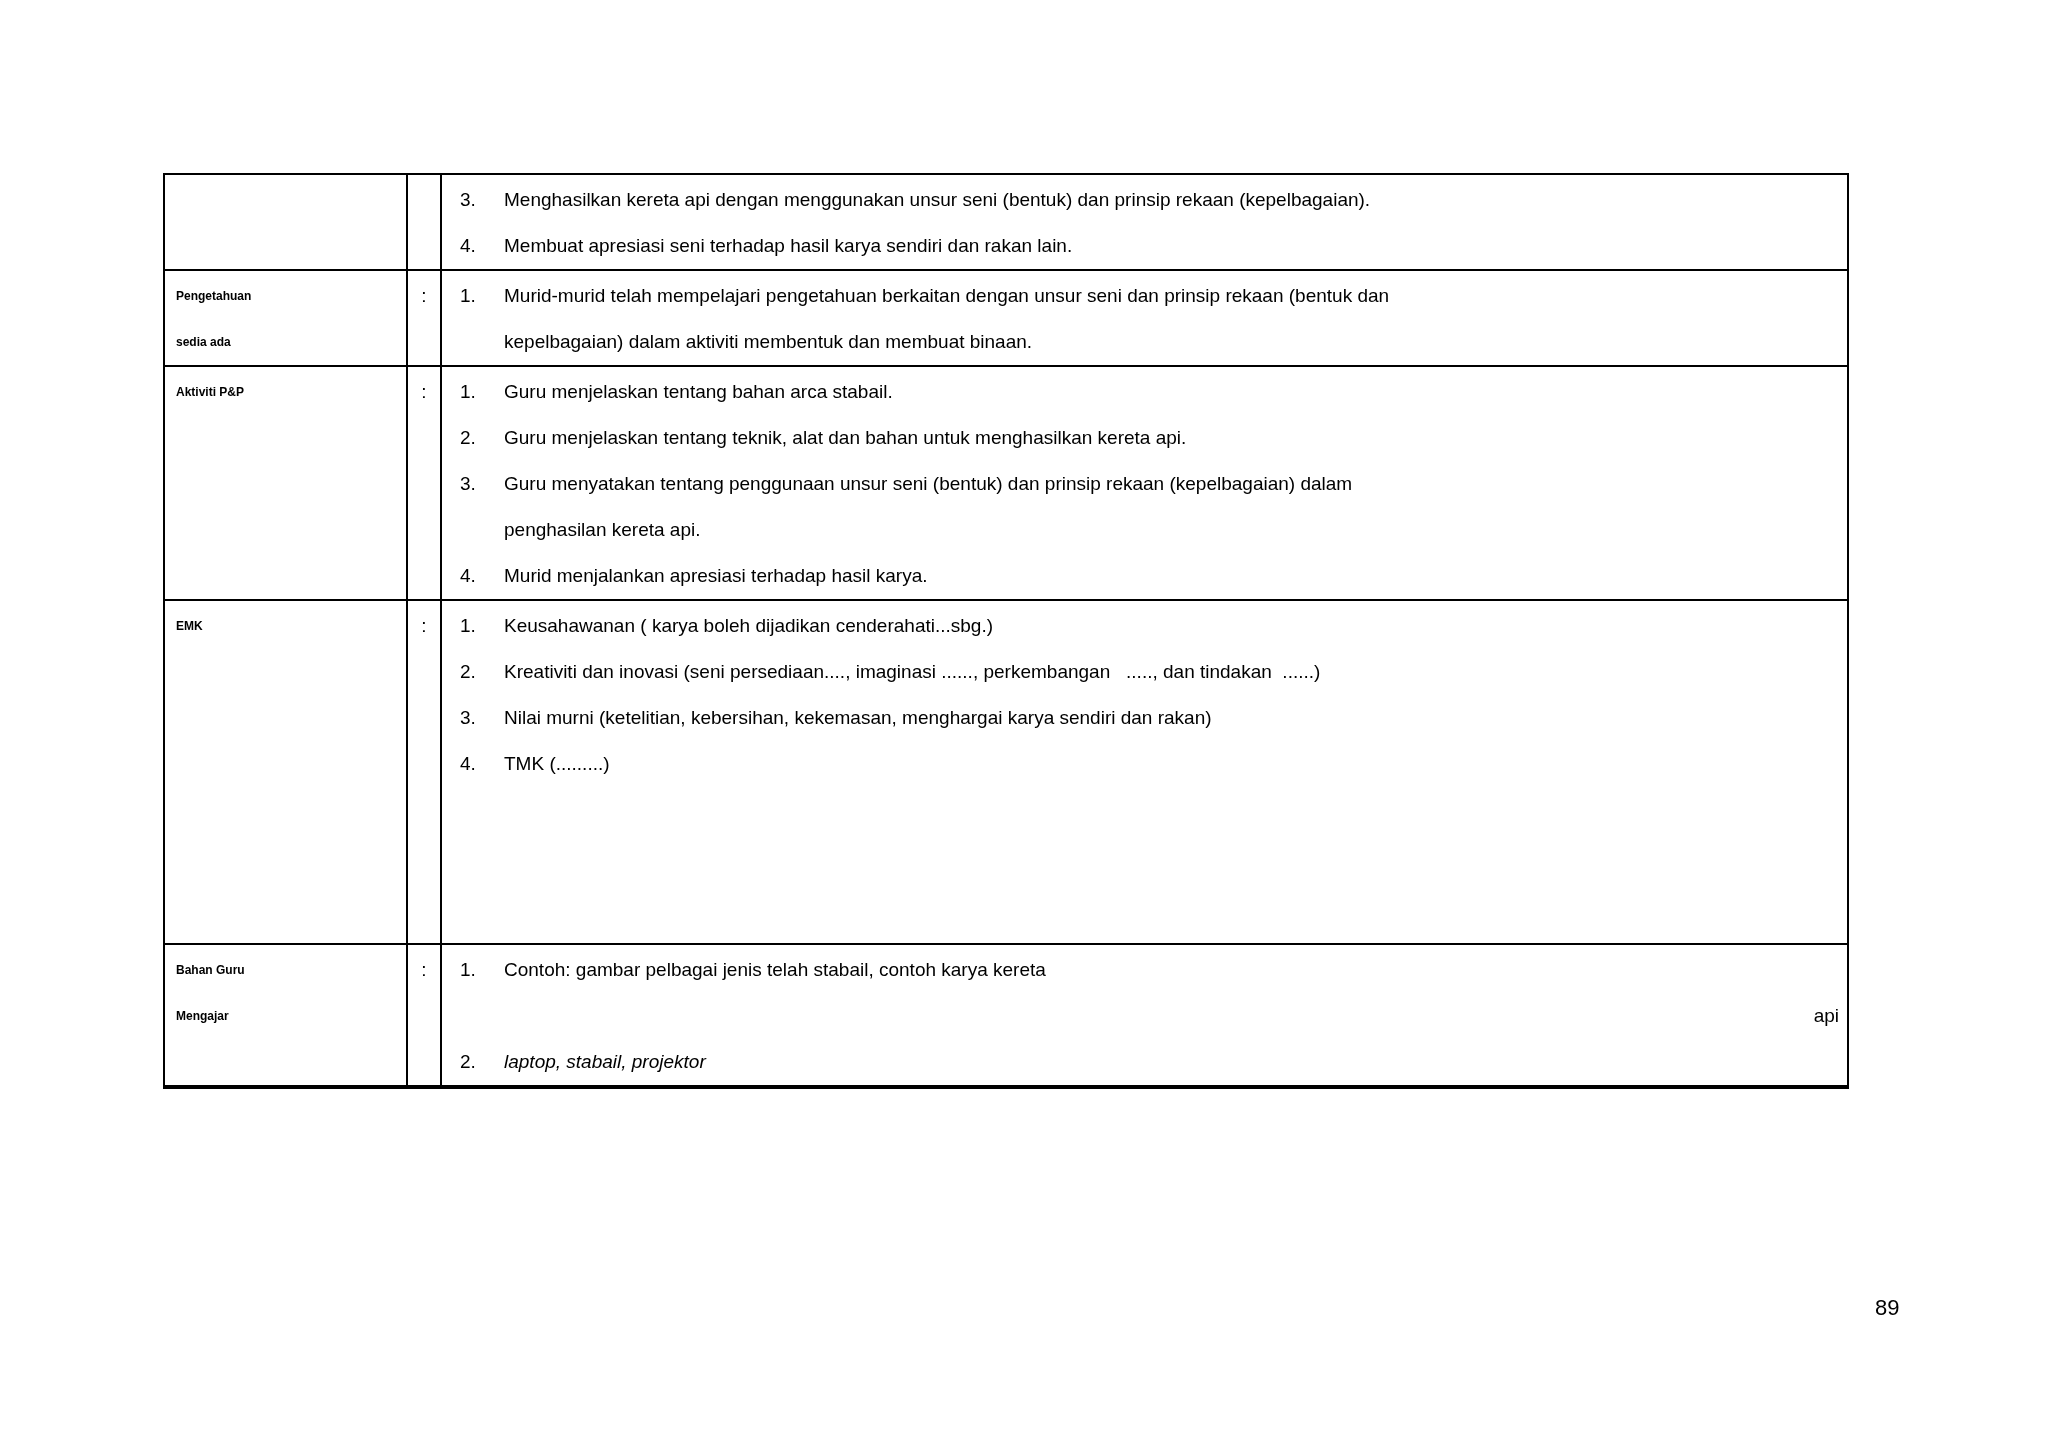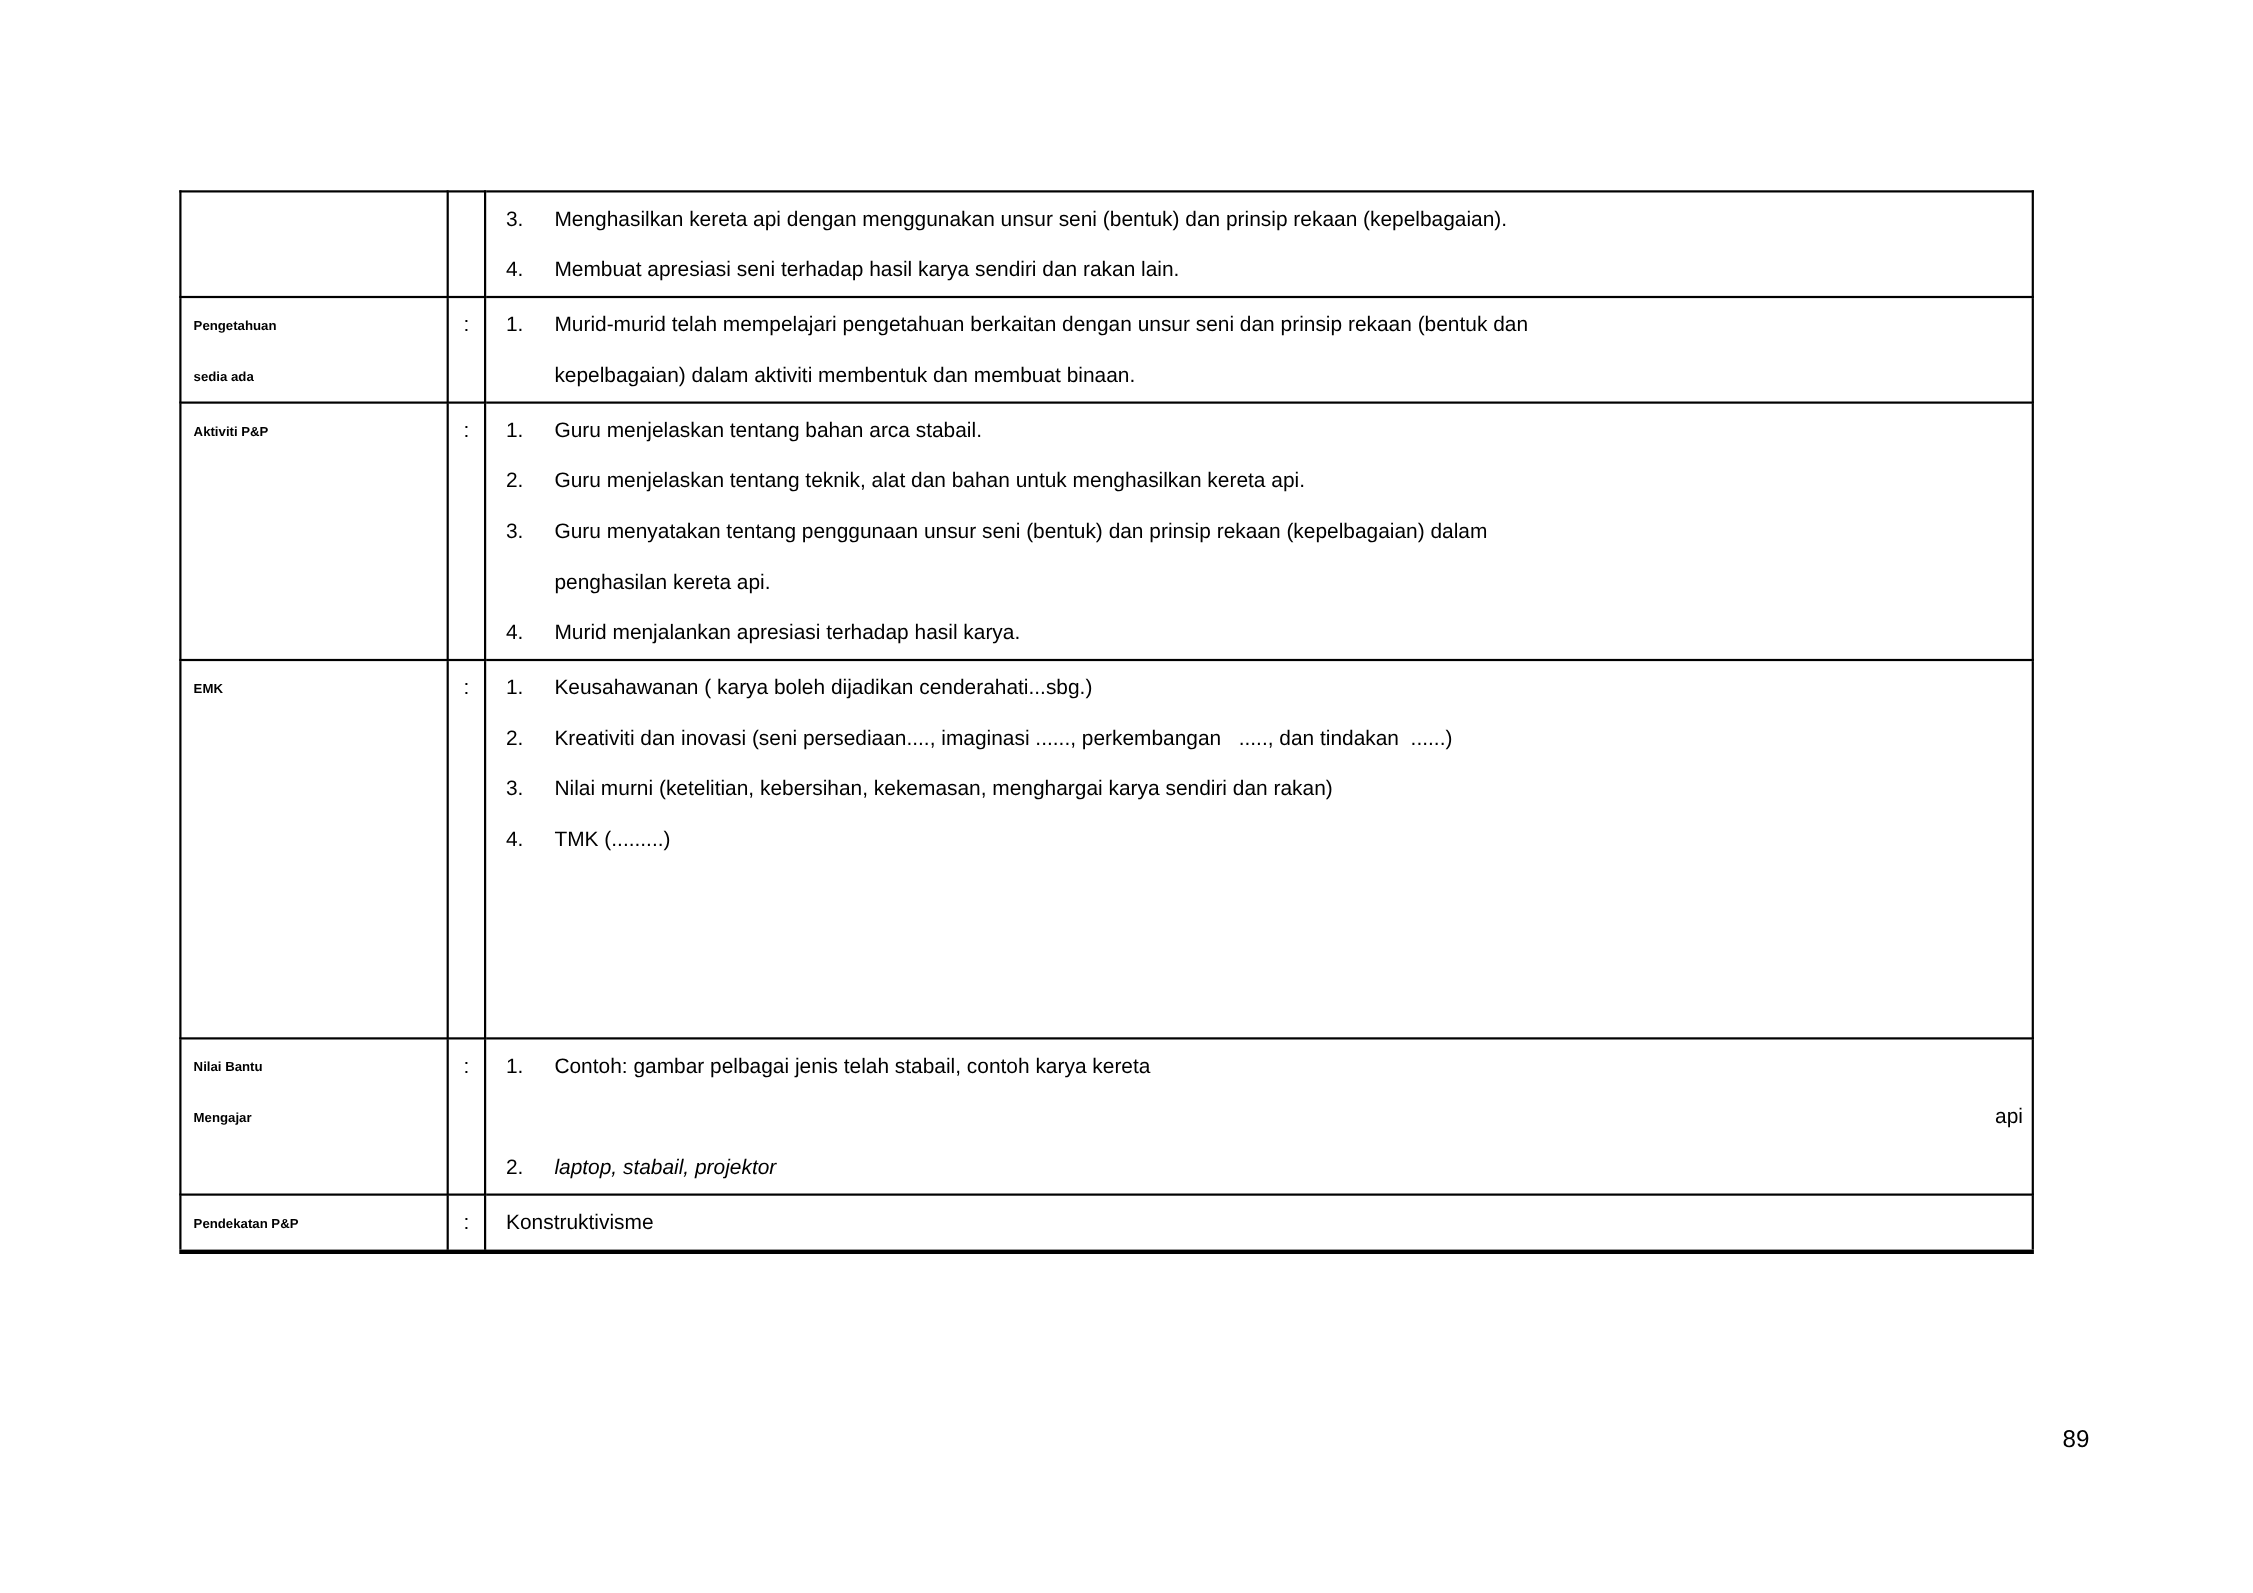--- a/index.html
+++ b/index.html
@@ -150,46 +150,37 @@
         <span class="num">4.</span>
         <span class="txt">
           <div class="line">TMK (.........)</div>
         </span>
       </div>
     </td>
   </tr>
 
   <tr class="r5">
     <td class="label-cell">
-      <div class="line">Nilai Bantu</div>
+      <div class="line">Bahan Guru</div>
       <div class="line">Mengajar</div>
     </td>
     <td class="colon-cell">:</td>
     <td class="content-cell">
       <div class="item">
         <span class="num">1.</span>
         <span class="txt">
           <div class="line">Contoh: gambar pelbagai jenis telah stabail, contoh karya kereta</div>
           <div class="line indent-deep">api</div>
         </span>
       </div>
       <div class="item">
         <span class="num">2.</span>
         <span class="txt italic">
           <div class="line">laptop, stabail, projektor</div>
         </span>
       </div>
     </td>
   </tr>
 
-  <tr class="r6">
-    <td class="label-cell">
-      <div class="line">Pendekatan P&amp;P</div>
-    </td>
-    <td class="colon-cell">:</td>
-    <td class="content-cell">
-      <div class="line">Konstruktivisme</div>
-    </td>
-  </tr>
 </tbody>
   </table>
 
 <div class="page-number">89</div>
 
 </body></html>

